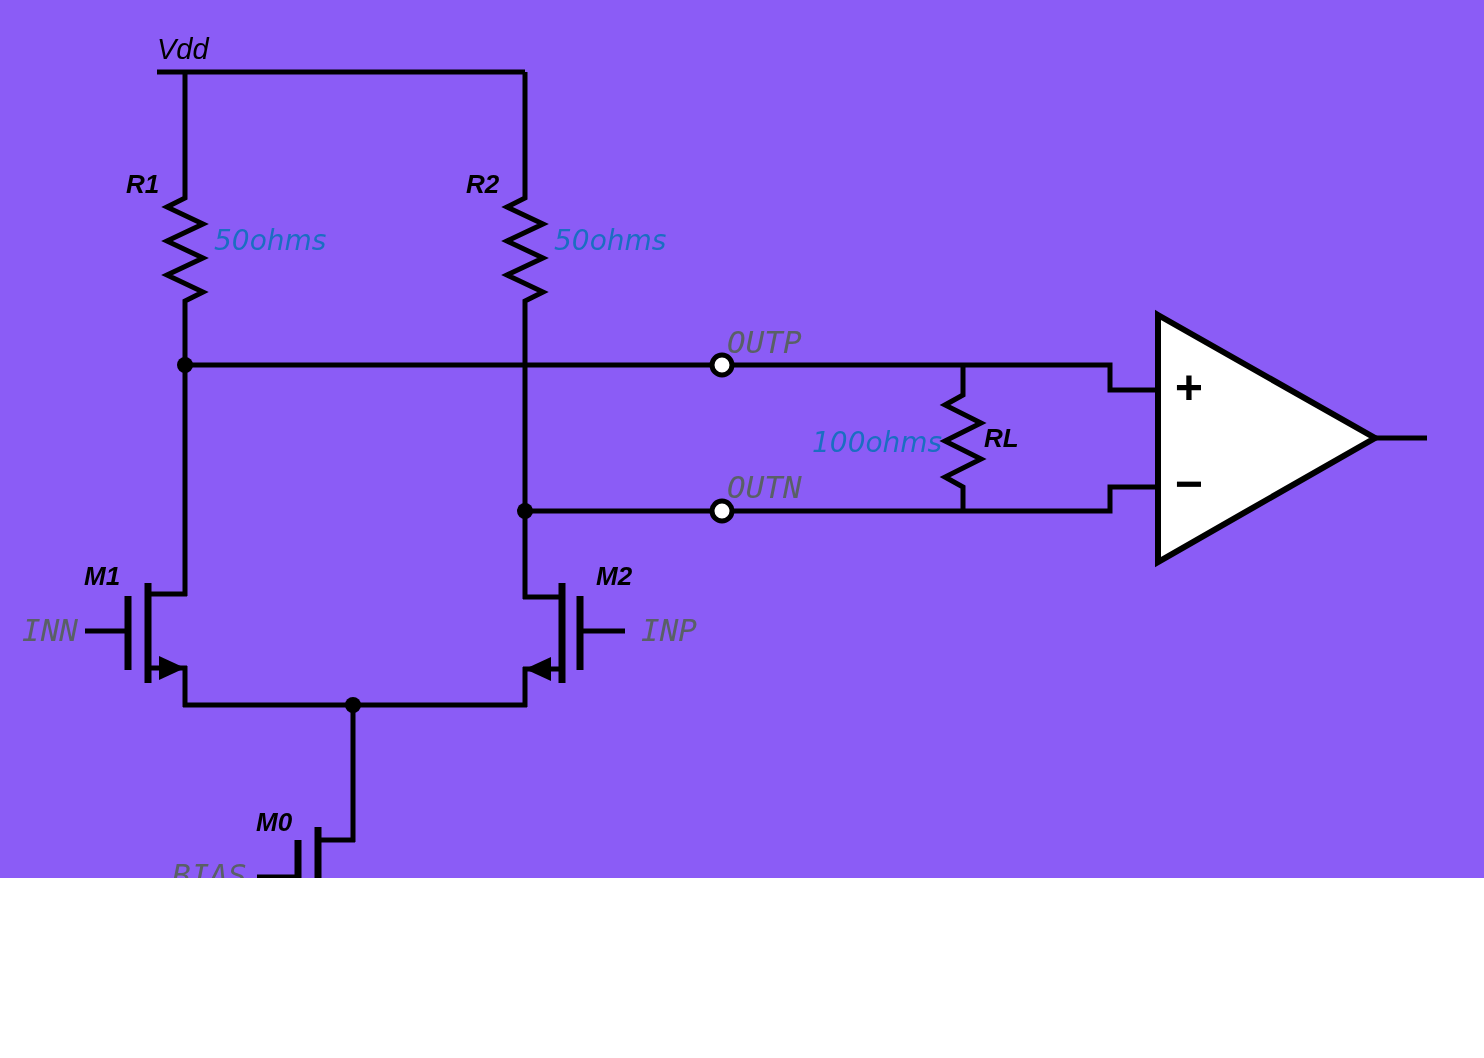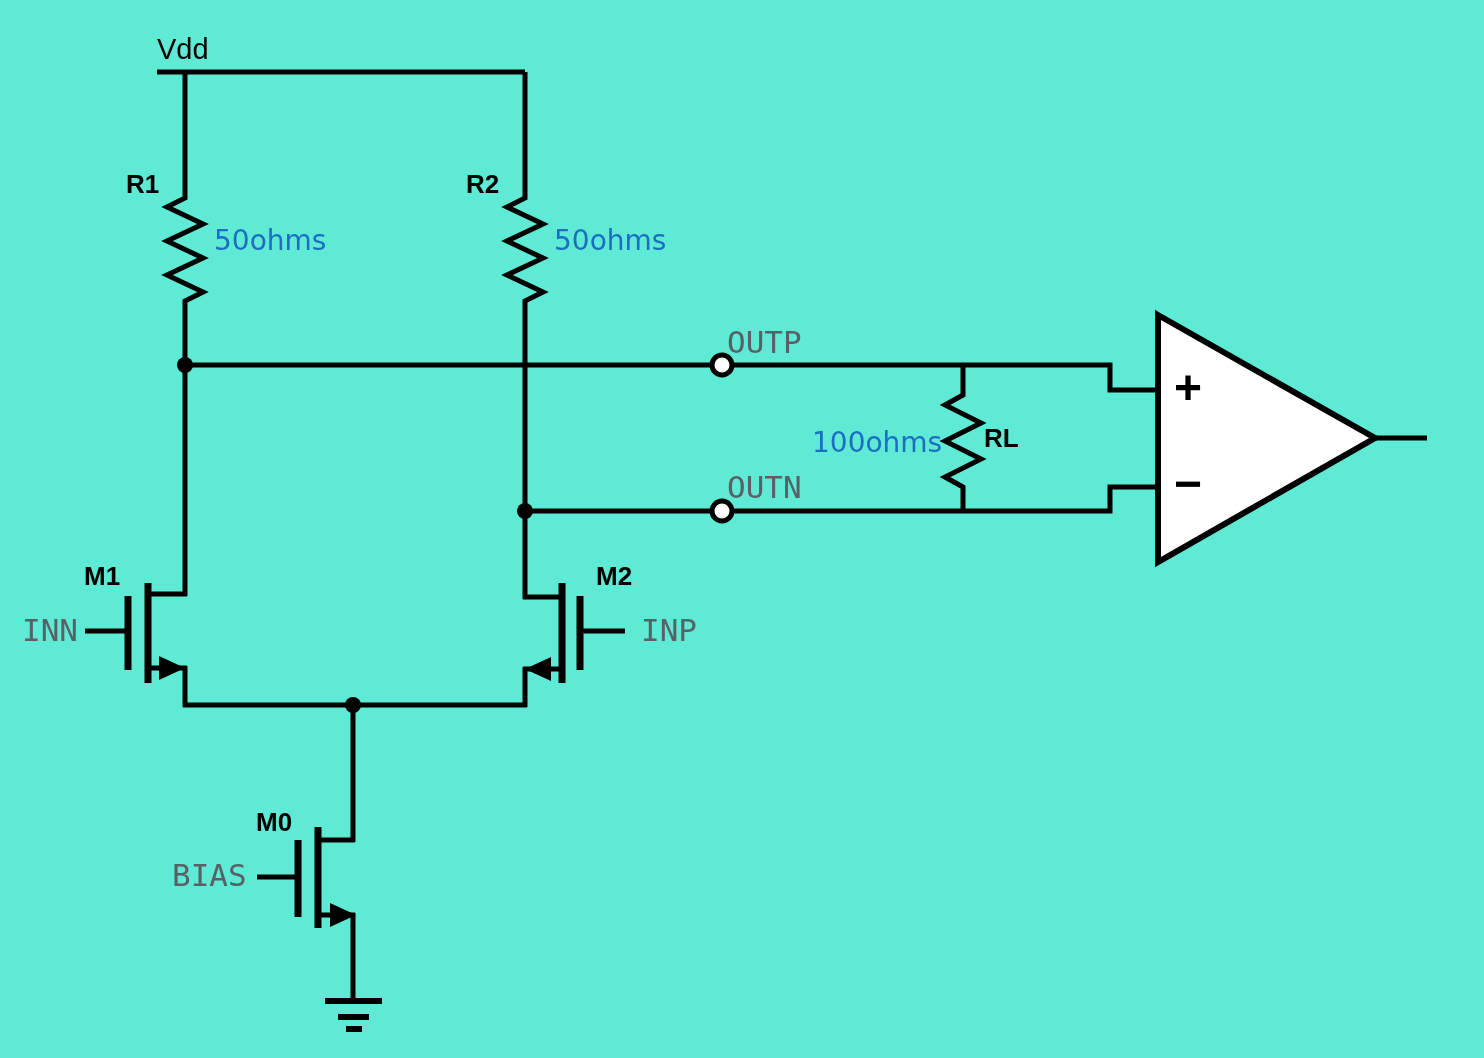--- a/index.html
+++ b/index.html
@@ -1,21 +1,22 @@
 <!DOCTYPE html>
 <html><head>
 <meta charset="utf-8">
 <style>
   html, body { margin: 0; padding: 0; background: #ffffff; }
   .canvas {
     position: relative;
     width: 1484px;
-    height: 1058px;
-    background: #5eead4;
+    height: 878px;
+    background: #8b5cf6;
     overflow: hidden;
+    font-style: italic;
   }
   svg { display: block; }
 
   .wire   { stroke: #000000; stroke-width: 5; fill: none; stroke-linecap: butt; stroke-linejoin: miter; }
   .bar    { stroke: #000000; stroke-width: 7; fill: none; stroke-linecap: butt; }
   .thick  { stroke: #000000; stroke-width: 6; fill: none; stroke-linecap: butt; stroke-linejoin: miter; }
   .arrow  { fill: #000000; stroke: none; }
   .dot    { fill: #000000; stroke: none; }
   .term   { fill: #ffffff; stroke: #000000; stroke-width: 5; }
   .tri    { fill: #ffffff; stroke: #000000; stroke-width: 6; stroke-linejoin: miter; }

